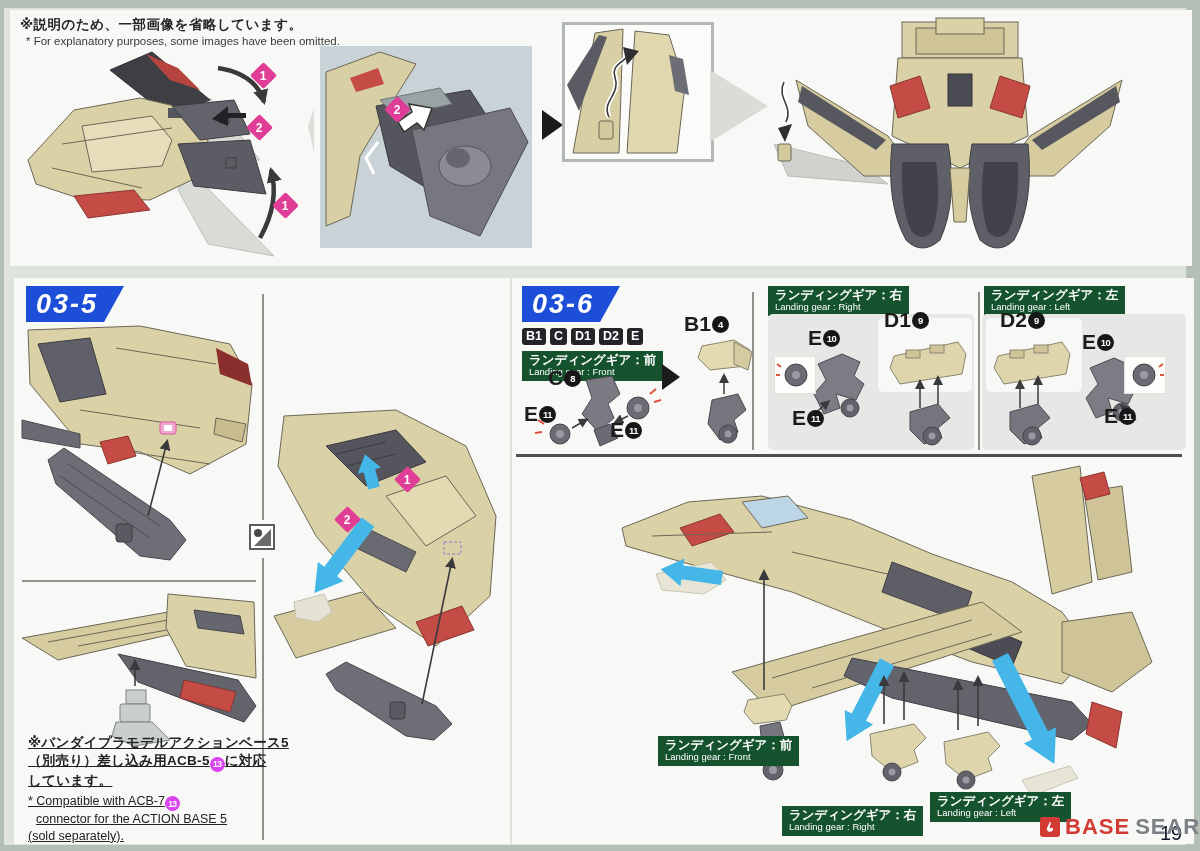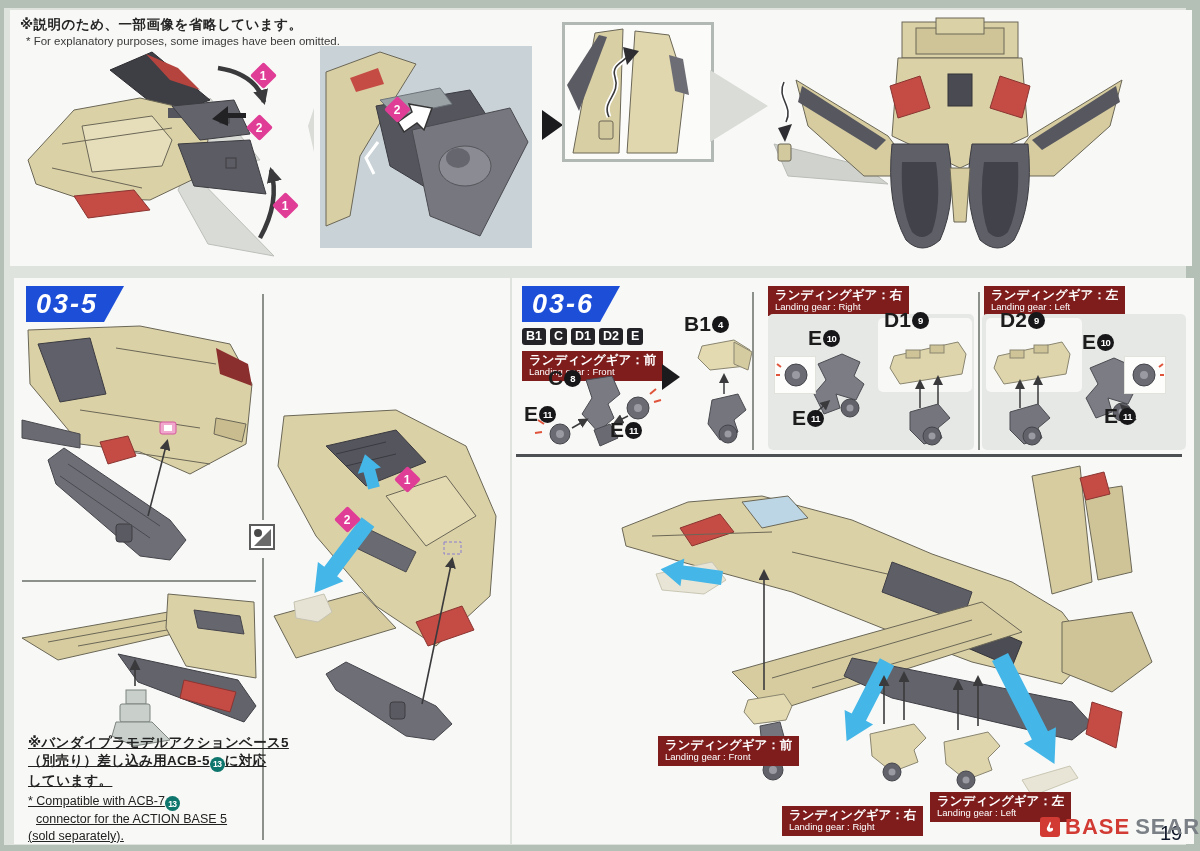--- a/index.html
+++ b/index.html
@@ -11,21 +11,21 @@
   .note-jp{font-size:13.5px;font-weight:bold;color:#262626;letter-spacing:.5px;}
   .note-en{font-size:11.5px;color:#3a3a3a;margin-left:6px;margin-top:1px;}
   .hdr-stripe{position:absolute;width:5px;height:46px;
       background:linear-gradient(#d6d6ae 0 34%,#c9463f 34% 70%,#ececе6 70% 100%);}
   .hdr{position:absolute;background:#1d4ed8;color:#fff;font-weight:bold;font-style:italic;
       font-size:27px;line-height:36px;height:36px;padding:0 26px 0 10px;letter-spacing:2px;
       clip-path:polygon(0 0,100% 0,calc(100% - 20px) 100%,0 100%);}
   .chiprow{position:absolute;display:flex;gap:4px;}
   .chip{background:#242428;color:#fff;font-weight:bold;font-size:12.5px;line-height:17px;
       padding:0 4px;border-radius:3px;}
-  .glabel{position:absolute;background:#7f1d1d;color:#fff;padding:2px 7px 3px;line-height:1.12;}
+  .glabel{position:absolute;background:#14532d;color:#fff;padding:2px 7px 3px;line-height:1.12;}
   .glabel .jp{font-size:12.5px;font-weight:bold;display:block;white-space:nowrap;}
   .glabel .en{font-size:9.5px;display:block;white-space:nowrap;}
   .badge{position:absolute;width:19px;height:19px;background:#e03d96;transform:rotate(45deg);
       border-radius:2px;display:flex;align-items:center;justify-content:center;z-index:5;}
   .badge span{transform:rotate(-45deg);color:#fff;font-weight:bold;font-size:12px;}
   .callout{position:absolute;font-weight:bold;color:#1c1c1c;font-size:21px;display:flex;
       align-items:center;gap:1px;z-index:6;}
   .circ{display:inline-flex;width:17px;height:17px;border-radius:50%;background:#17171a;
       color:#fff;font-size:9.5px;font-weight:bold;align-items:center;justify-content:center;
       letter-spacing:-.5px;}
@@ -35,21 +35,21 @@
   .tri-right{position:absolute;width:0;height:0;border-top:15px solid transparent;
       border-bottom:15px solid transparent;border-left:21px solid #1b1b1e;}
   .graybox{position:absolute;background:#e5e8e4;border-radius:5px;}
   .whitenotch{position:absolute;background:#f8f9f6;border-radius:5px;}
   .wheelbox{position:absolute;background:#fdfdfb;border:1px solid #e2e2dc;}
   .inset-b{position:absolute;background:#c9d2d6;}
   .inset-c{position:absolute;background:#fbfbf9;border:3px solid #b2b8b4;}
   .footnote{position:absolute;color:#222;text-decoration:underline;}
   .fn-jp{font-size:13.5px;font-weight:bold;line-height:18px;letter-spacing:.3px;}
   .fn-en{font-size:12.5px;line-height:16.5px;}
-  .fn-circ{display:inline-flex;width:15px;height:15px;border-radius:50%;background:#0f766e;
+  .fn-circ{display:inline-flex;width:15px;height:15px;border-radius:50%;background:#d946ef;
       color:#fff;font-size:8.5px;font-weight:bold;align-items:center;justify-content:center;
       vertical-align:-2px;letter-spacing:-.5px;}
   .wm{position:absolute;display:flex;align-items:center;gap:5px;z-index:3;}
   .wm-logo{width:20px;height:20px;background:#d23a34;border-radius:3px;display:flex;
       align-items:center;justify-content:center;}
   .wm-hobby{color:#d23a34;font-size:22px;font-weight:bold;letter-spacing:1px;}
   .wm-search{color:#7b8086;font-size:22px;font-weight:bold;letter-spacing:1px;}
   .pagenum{position:absolute;color:#0f172a;font-size:20px;z-index:2;}
   .marker-icon{position:absolute;width:26px;height:26px;background:#fff;border:2px solid #5c5c5c;
       box-sizing:border-box;}

